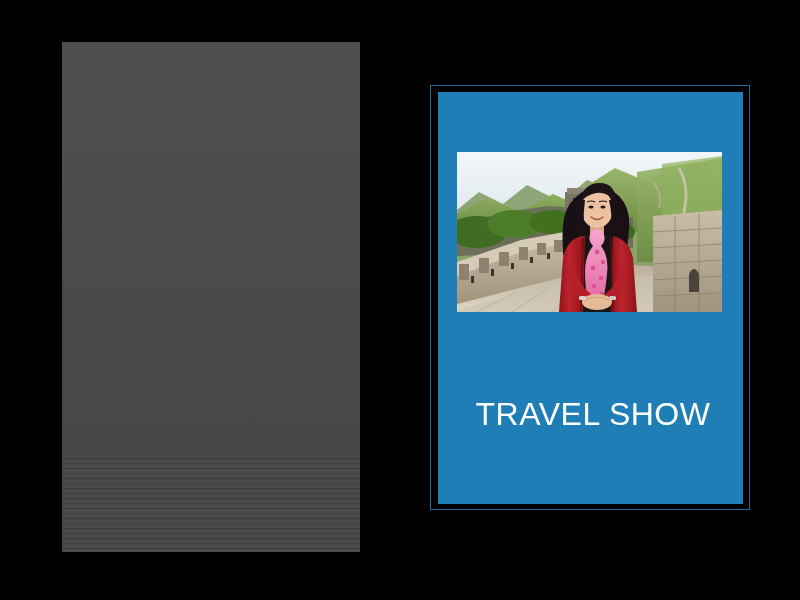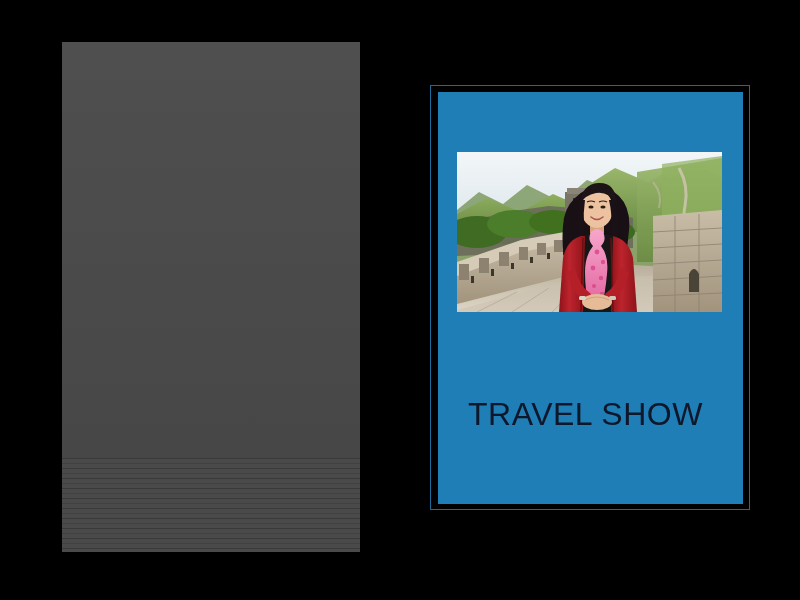--- a/index.html
+++ b/index.html
@@ -93,27 +93,28 @@
     position: absolute;
     inset: 0;
     display: block;
   }
 
   #slide-title {
     position: absolute;
     left: 30px;
     top: 305px;
     width: 250px;
-    color: #0f172a;
+    color: #ffffff;
     font-family: "Liberation Sans", sans-serif;
     font-size: 32px;
     font-weight: 300;
     letter-spacing: 0.5px;
     line-height: 1.1;
     white-space: nowrap;
+    text-align: center;
   }
 </style>
 </head>
 <body>
 
 <div id="stage">
 
   <div id="left-panel">
     <div id="left-panel-body"></div>
     <div id="left-panel-lines"></div>

